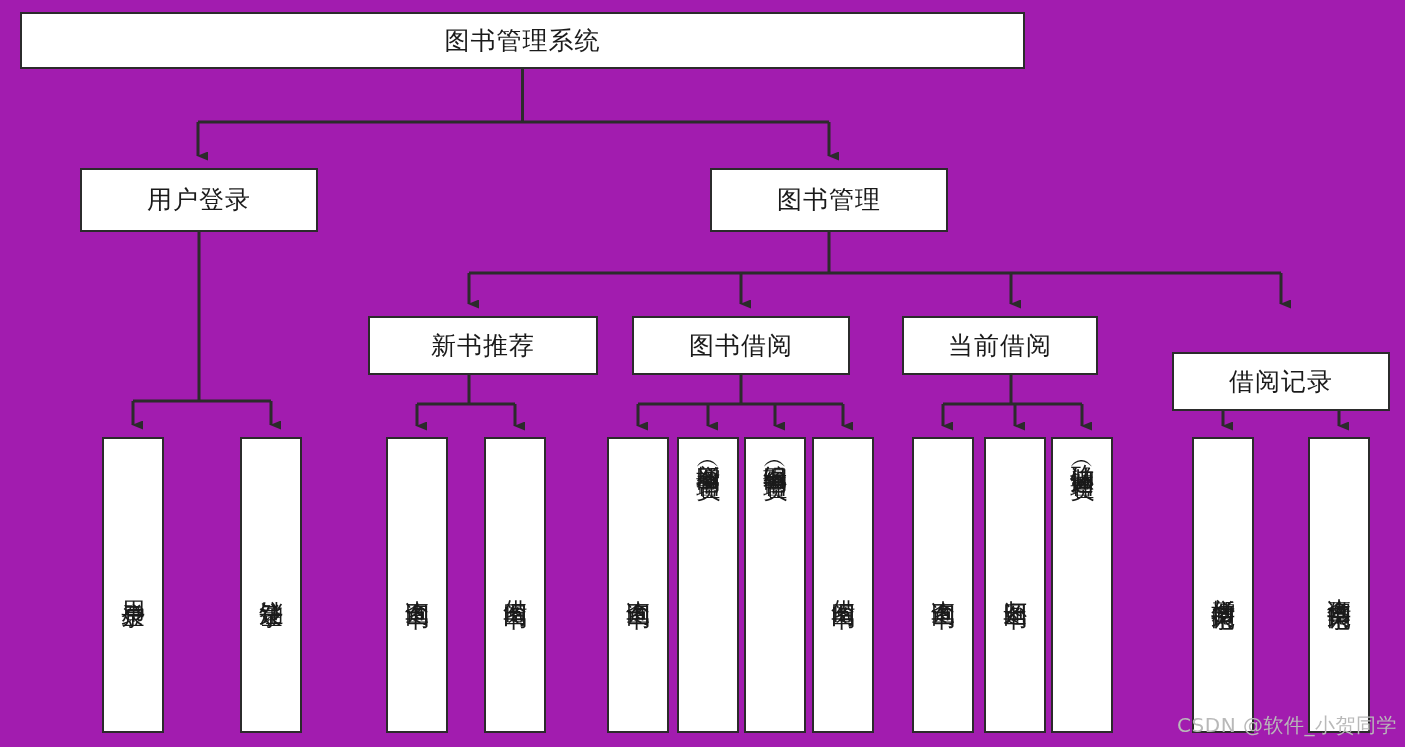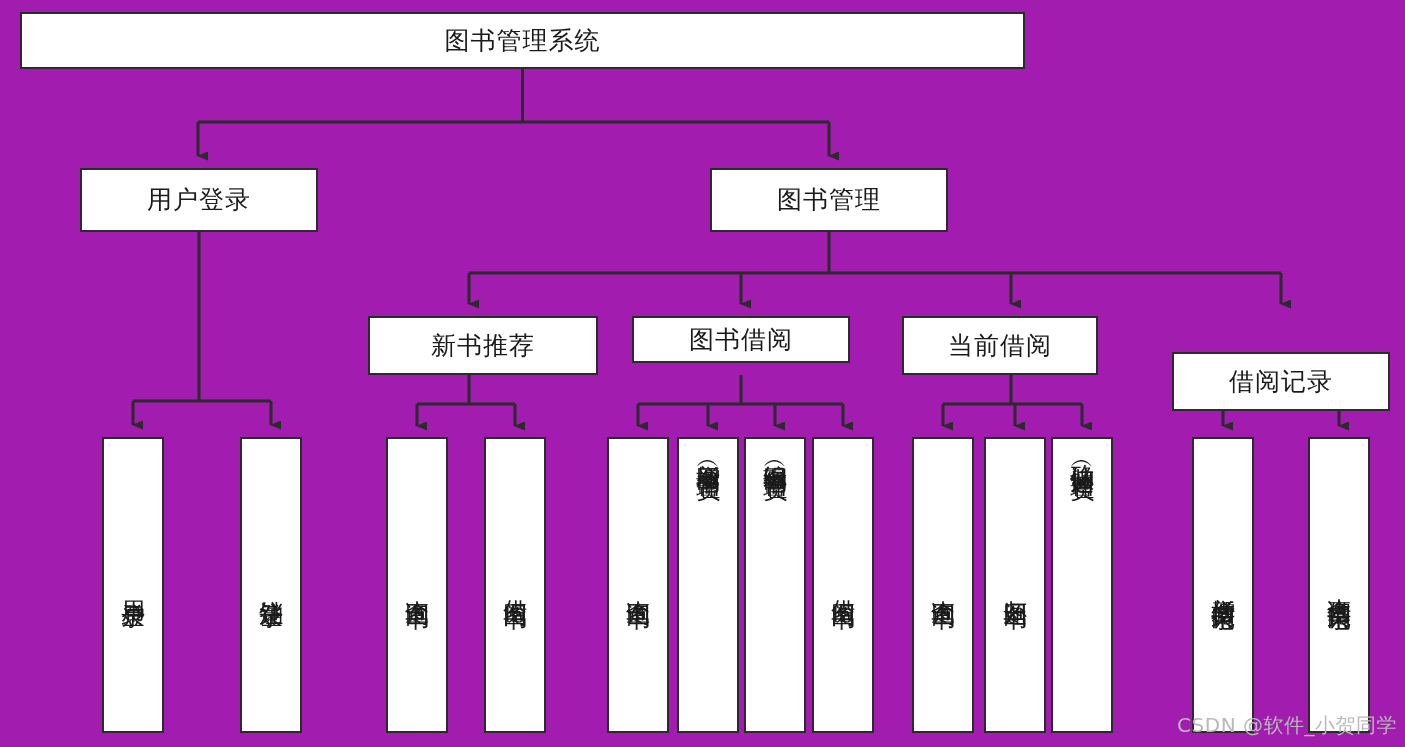--- a/index.html
+++ b/index.html
@@ -136,21 +136,21 @@
   <div class="node-box" id="node-l2-0" style="left: 80px; top: 168px; width: 238px; height: 64px;">
     <span class="node-label-h">用户登录</span>
   </div>
   <div class="node-box" id="node-l2-1" style="left: 710px; top: 168px; width: 238px; height: 64px;">
     <span class="node-label-h">图书管理</span>
   </div>
 
   <div class="node-box" id="node-l3-0" style="left: 360px; top: 316px; width: 230px; height: 59px; margin-left: 8px;">
     <span class="node-label-h">新书推荐</span>
   </div>
-  <div class="node-box" id="node-l3-1" style="left: 632px; top: 316px; width: 218px; height: 47px;">
+  <div class="node-box" id="node-l3-1" style="left: 632px; top: 316px; width: 218px; height: 59px;">
     <span class="node-label-h">图书借阅</span>
   </div>
   <div class="node-box" id="node-l3-2" style="left: 902px; top: 316px; width: 196px; height: 59px;">
     <span class="node-label-h">当前借阅</span>
   </div>
   <div class="node-box" id="node-l3-3" style="left: 1172px; top: 316px; width: 218px; height: 59px; margin-top: 36px;">
     <span class="node-label-h">借阅记录</span>
   </div>
 
   <div class="node-box" id="node-leaf-0" style="left: 102px; top: 437px; width: 62px; height: 296px;">

